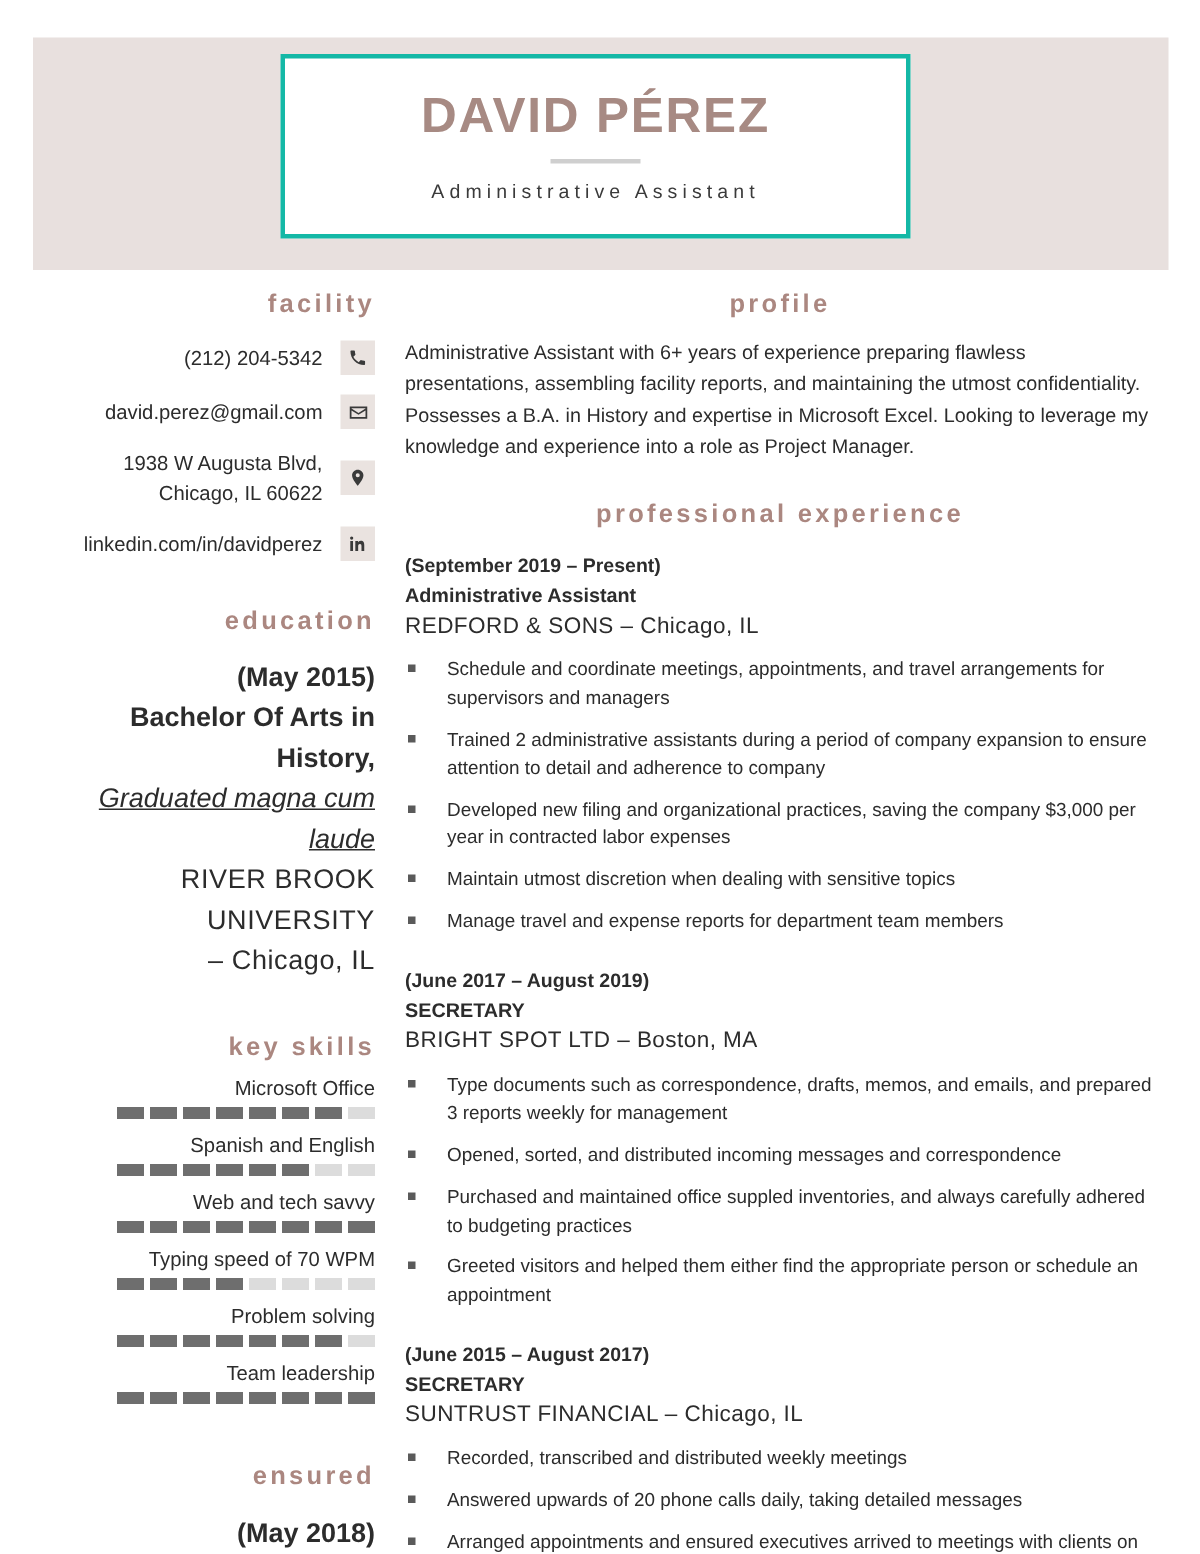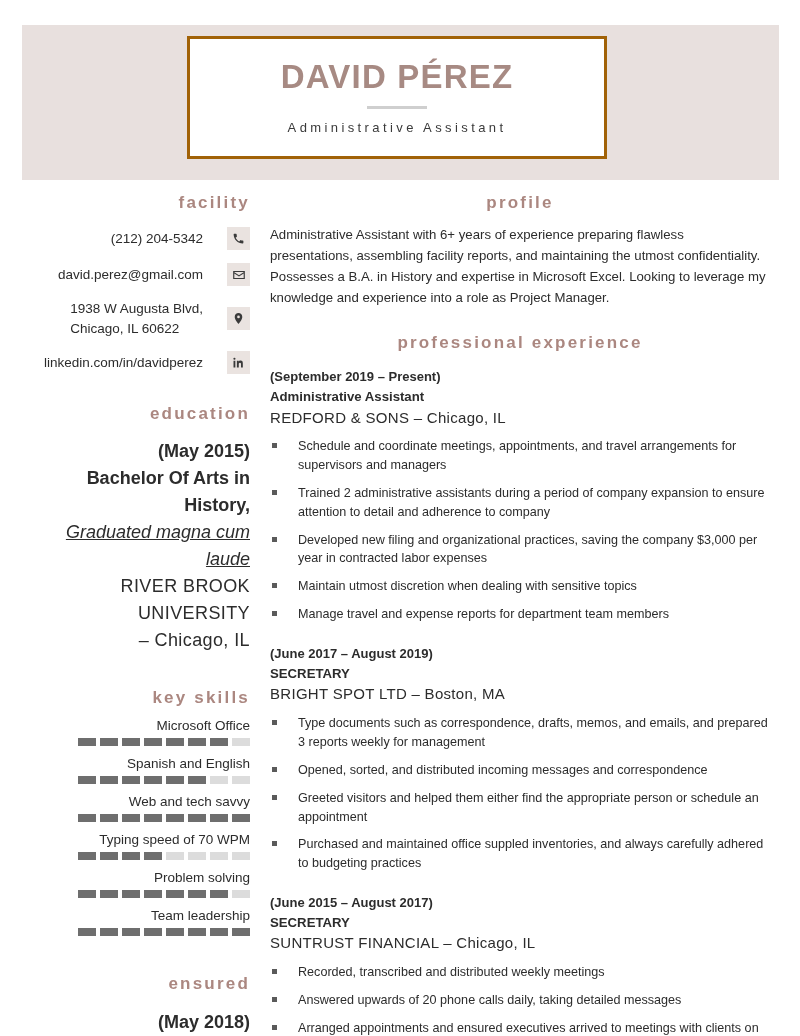--- a/index.html
+++ b/index.html
@@ -33,21 +33,21 @@
     height: 155px;
     background: #e8e0de;
   }
   .name-box {
     position: absolute;
     left: 165px;
     top: 11px;
     width: 420px;
     height: 123px;
     background: #ffffff;
-    border: 3px solid #a16207;
+    border: 3px solid #14b8a6;
     box-sizing: border-box;
     display: flex;
     flex-direction: column;
     align-items: center;
     justify-content: center;
   }
   .name {
     font-size: 33px;
     font-weight: bold;
     letter-spacing: 1.2px;
@@ -103,22 +103,22 @@
   .contact-row {
     display: flex;
     align-items: center;
     justify-content: flex-end;
     margin-bottom: 13px;
   }
   .contact-text {
     font-size: 13.5px;
     color: #2c2c2c;
     line-height: 1.42;
-    text-align: left;
-    padding-right: 24px;
+    text-align: right;
+    padding-right: 12px;
     white-space: pre-line;
   }
   .icon-box {
     width: 23px;
     height: 23px;
     background: #eae3e0;
     display: flex;
     align-items: center;
     justify-content: center;
     flex: 0 0 auto;
@@ -393,22 +393,22 @@
           </ul>
       </div>
 
       <div class="job job-gap">
         <div class="job-dates">(June 2017 – August 2019)</div>
         <div class="job-role">SECRETARY</div>
         <div class="job-company">BRIGHT SPOT LTD – Boston, MA</div>
         <ul class="bullets">
             <li>Type documents such as correspondence, drafts, memos, and emails, and prepared 3 reports weekly for management</li>
             <li>Opened, sorted, and distributed incoming messages and correspondence</li>
+            <li>Purchased and maintained office suppled inventories, and always carefully adhered to budgeting practices</li>
             <li>Greeted visitors and helped them either find the appropriate person or schedule an appointment</li>
-            <li>Purchased and maintained office suppled inventories, and always carefully adhered to budgeting practices</li>
           </ul>
       </div>
 
       <div class="job job-gap">
         <div class="job-dates">(June 2015 – August 2017)</div>
         <div class="job-role">SECRETARY</div>
         <div class="job-company">SUNTRUST FINANCIAL – Chicago, IL</div>
         <ul class="bullets">
             <li>Recorded, transcribed and distributed weekly meetings</li>
             <li>Answered upwards of 20 phone calls daily, taking detailed messages</li>

